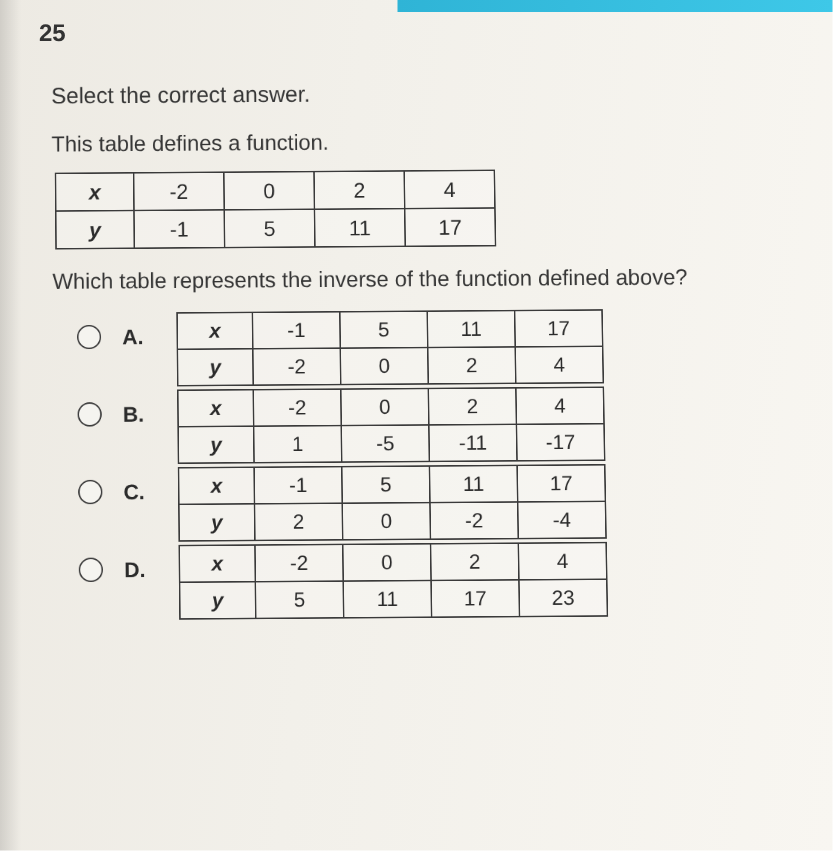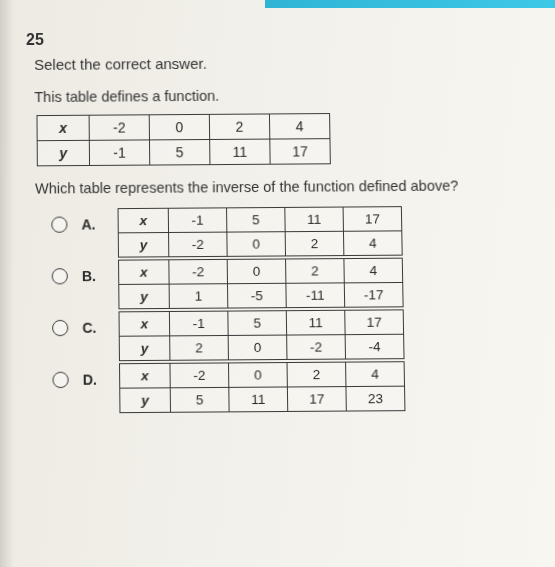--- a/index.html
+++ b/index.html
@@ -16,21 +16,21 @@
   }
   .topstrip {
     position: absolute;
     top: 0; right: 0;
     height: 8px;
     width: 290px;
     background: linear-gradient(90deg, #2fb4d6, #3ec8e8);
   }
   .qnum {
     position: absolute;
-    top: 31px;
+    top: 14px;
     left: 26px;
     font-weight: bold;
     font-size: 16px;
     color: #333;
   }
   .content {
     position: absolute;
     top: 46px;
     left: 32px;
     right: 10px;

